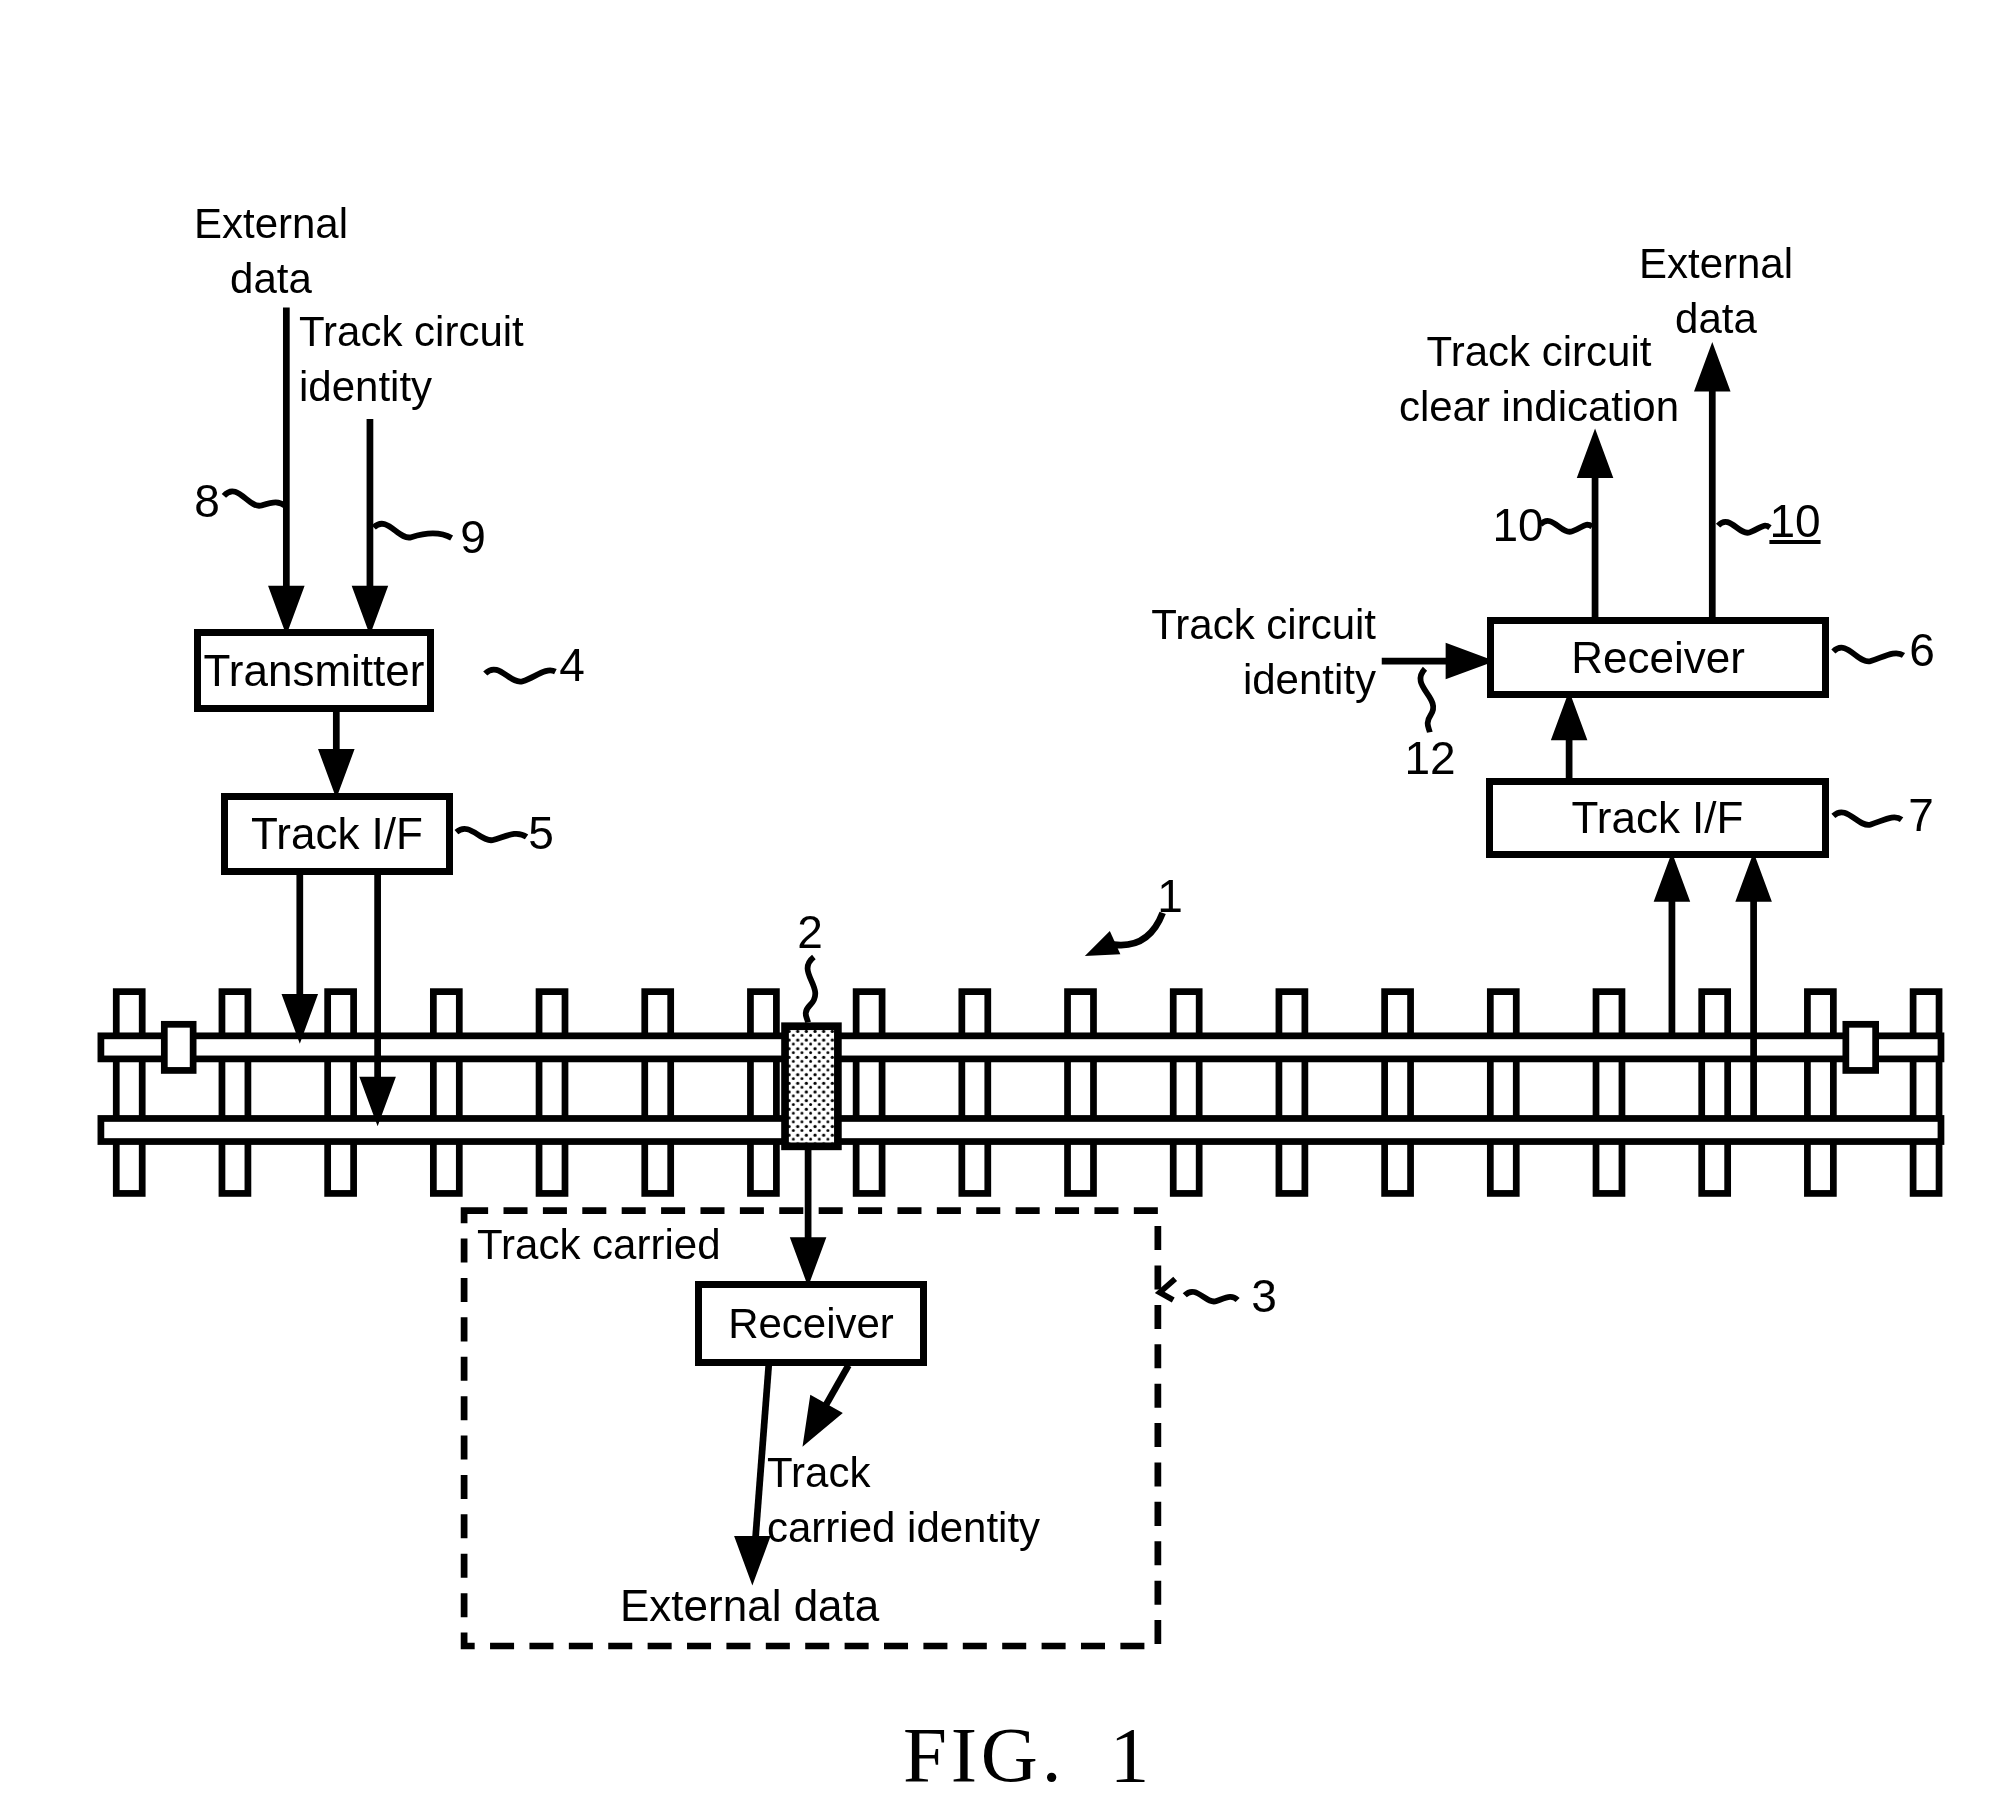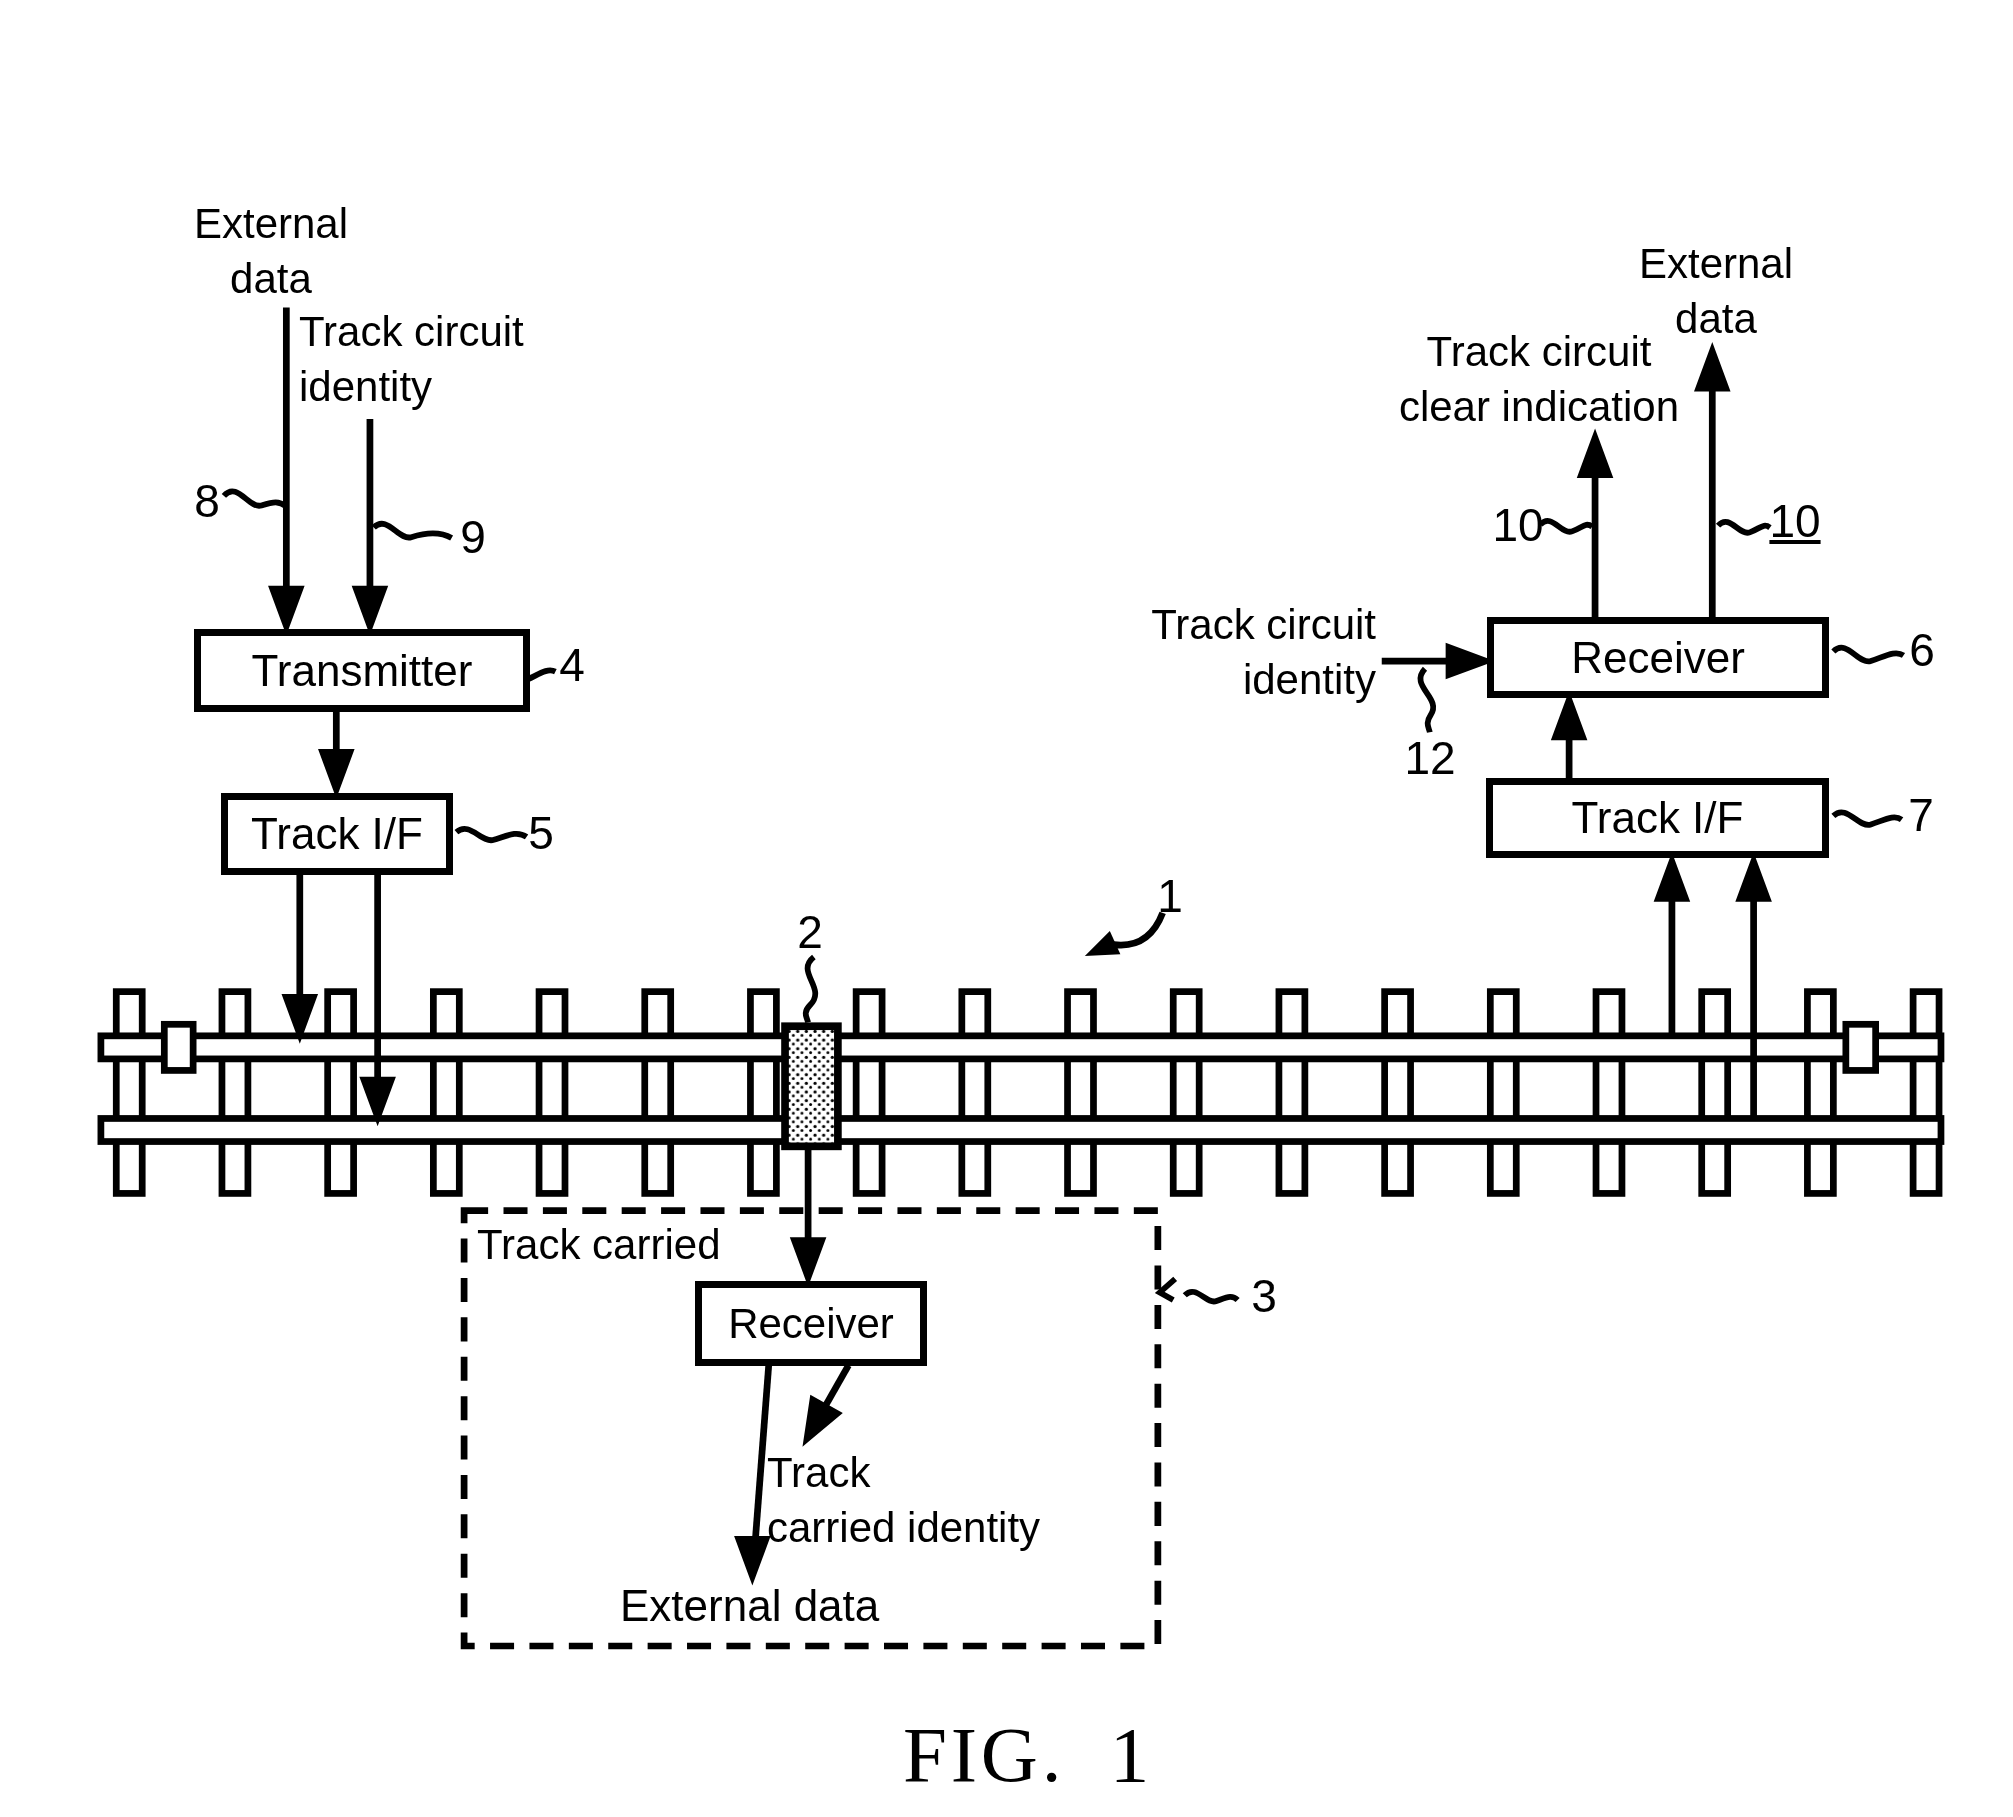--- a/index.html
+++ b/index.html
@@ -140,21 +140,21 @@
       <path d="M1908,678 C1922,664 1934,692 1947,688 S1972,676 1981,682"></path>
       <path d="M1908,849 C1922,836 1934,862 1947,858 S1971,847 1979,853"></path>
       <path d="M1603,546 C1615,533 1625,557 1636,553 S1650,543 1657,548"></path>
       <path d="M1788,547 C1800,534 1810,558 1821,554 S1835,544 1842,549"></path>
       <path d="M1483,696 C1466,714 1501,726 1489,744 C1483,753 1487,757 1488,762"></path>
       <path d="M847,996 C827,1012 861,1028 843,1046 C835,1054 840,1059 841,1064"></path>
       <path d="M1223,1331 L1207,1345 L1221,1353 M1233,1348 C1245,1336 1255,1358 1266,1354 S1282,1347 1288,1353"></path>
     </g>
   </svg>
 
-  <div class="box" style="left:194px; top:629px; width:336px; height:83px;">
+  <div class="box" style="left:194px; top:629px; width:240px; height:83px;">
     <span>Transmitter</span>
   </div>
   <div class="box" style="left:221px; top:793px; width:232px; height:82px;">
     <span>Track I/F</span>
   </div>
   <div class="box" style="left:1487px; top:617px; width:342px; height:81px;">
     <span>Receiver</span>
   </div>
   <div class="box" style="left:1486px; top:778px; width:343px; height:80px;">
     <span>Track I/F</span>

